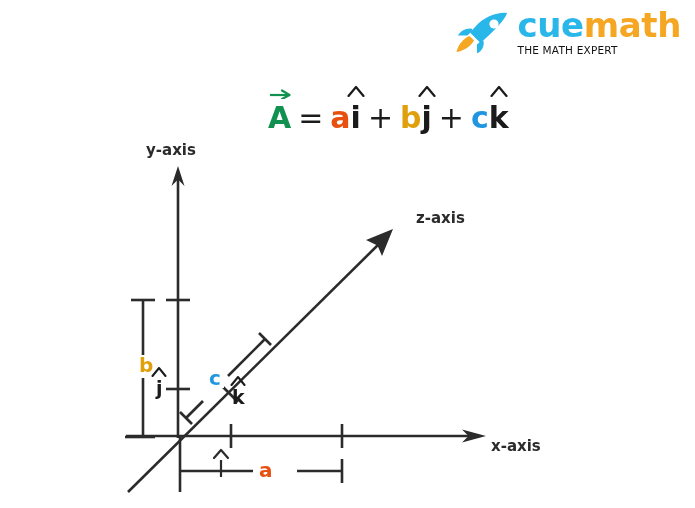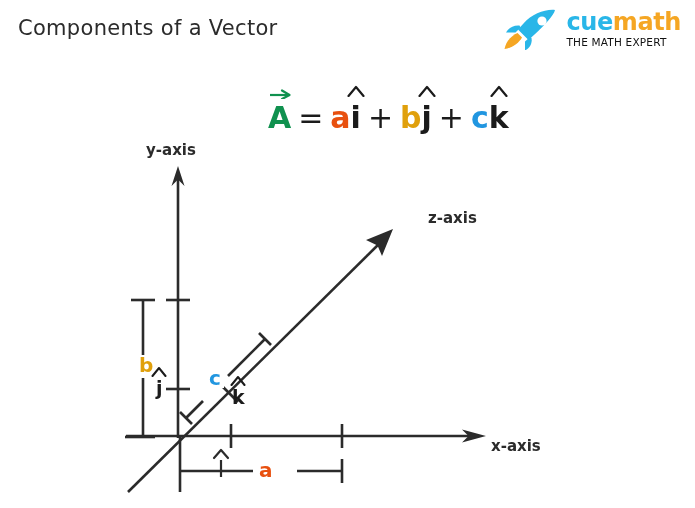--- a/index.html
+++ b/index.html
@@ -39,21 +39,21 @@
     position: absolute;
     right: 14px;
     top: 8px;
     display: flex;
     align-items: center;
     gap: 7px;
   }
   .logo-rocket { display: block; }
   .logo-text { display: flex; flex-direction: column; align-items: flex-start; line-height: 1; }
   .logo-word {
-    font-size: 24px;
+    font-size: 34px;
     font-weight: 700;
     letter-spacing: -0.4px;
     font-family: "DejaVu Sans", sans-serif;
   }
   .logo-cue { color: #29b6e8; }
   .logo-math { color: #f5a623; }
   .logo-tag {
     font-size: 10.5px;
     font-weight: 400;
     color: #111111;
@@ -104,21 +104,21 @@
   .lbl {
     position: absolute;
     font-size: 15px;
     font-weight: 600;
     color: #2b2b2b;
     font-family: "DejaVu Sans", sans-serif;
     white-space: nowrap;
     text-align: center;
   }
   .lbl-y { left: 146px; top: 141px; }
-  .lbl-z { left: 428px; top: 209px; }
+  .lbl-z { left: 416px; top: 209px; }
   .lbl-x { left: 491px; top: 437px; }
 
   .m-lbl {
     position: absolute;
     font-size: 20px;
     font-weight: 700;
     font-family: "DejaVu Sans", sans-serif;
     background: #ffffff;
     padding: 0 3px;
     line-height: 1;
@@ -136,21 +136,20 @@
     line-height: 1;
   }
   .u-j { left: 156px; top: 379px; }
   .u-k { left: 232px; top: 388px; }
 </style>
 </head>
 <body>
 
 <div id="stage">
 
-  <div class="title">Components of a Vector</div>
 
   <div class="logo">
     <svg class="logo-rocket" width="58" height="42" viewBox="0 0 58 42">
       <path d="M54 2 C44 1 31 6 22.5 15.5 L17 21.5 L27.5 32 L33.5 26.5 C43 18 53 7 54 2 Z" fill="#29b6e8"></path>
       <circle cx="41" cy="13" r="4.6" fill="#ffffff"></circle>
       <path d="M18.5 17.5 C12 17 7.5 20 5 24.5 L14.5 24.5 L19.5 19.5 Z" fill="#29b6e8"></path>
       <path d="M30.5 30 C31.5 36 28.5 40 24 42.5 L24 33.5 L29 29 Z" fill="#29b6e8"></path>
       <path d="M16.5 25 L21 29.5 C18 35 11 40 3.5 41 C5 33.5 10.5 27.5 16.5 25 Z" fill="#f5a623"></path>
     </svg>
     <div class="logo-text">

